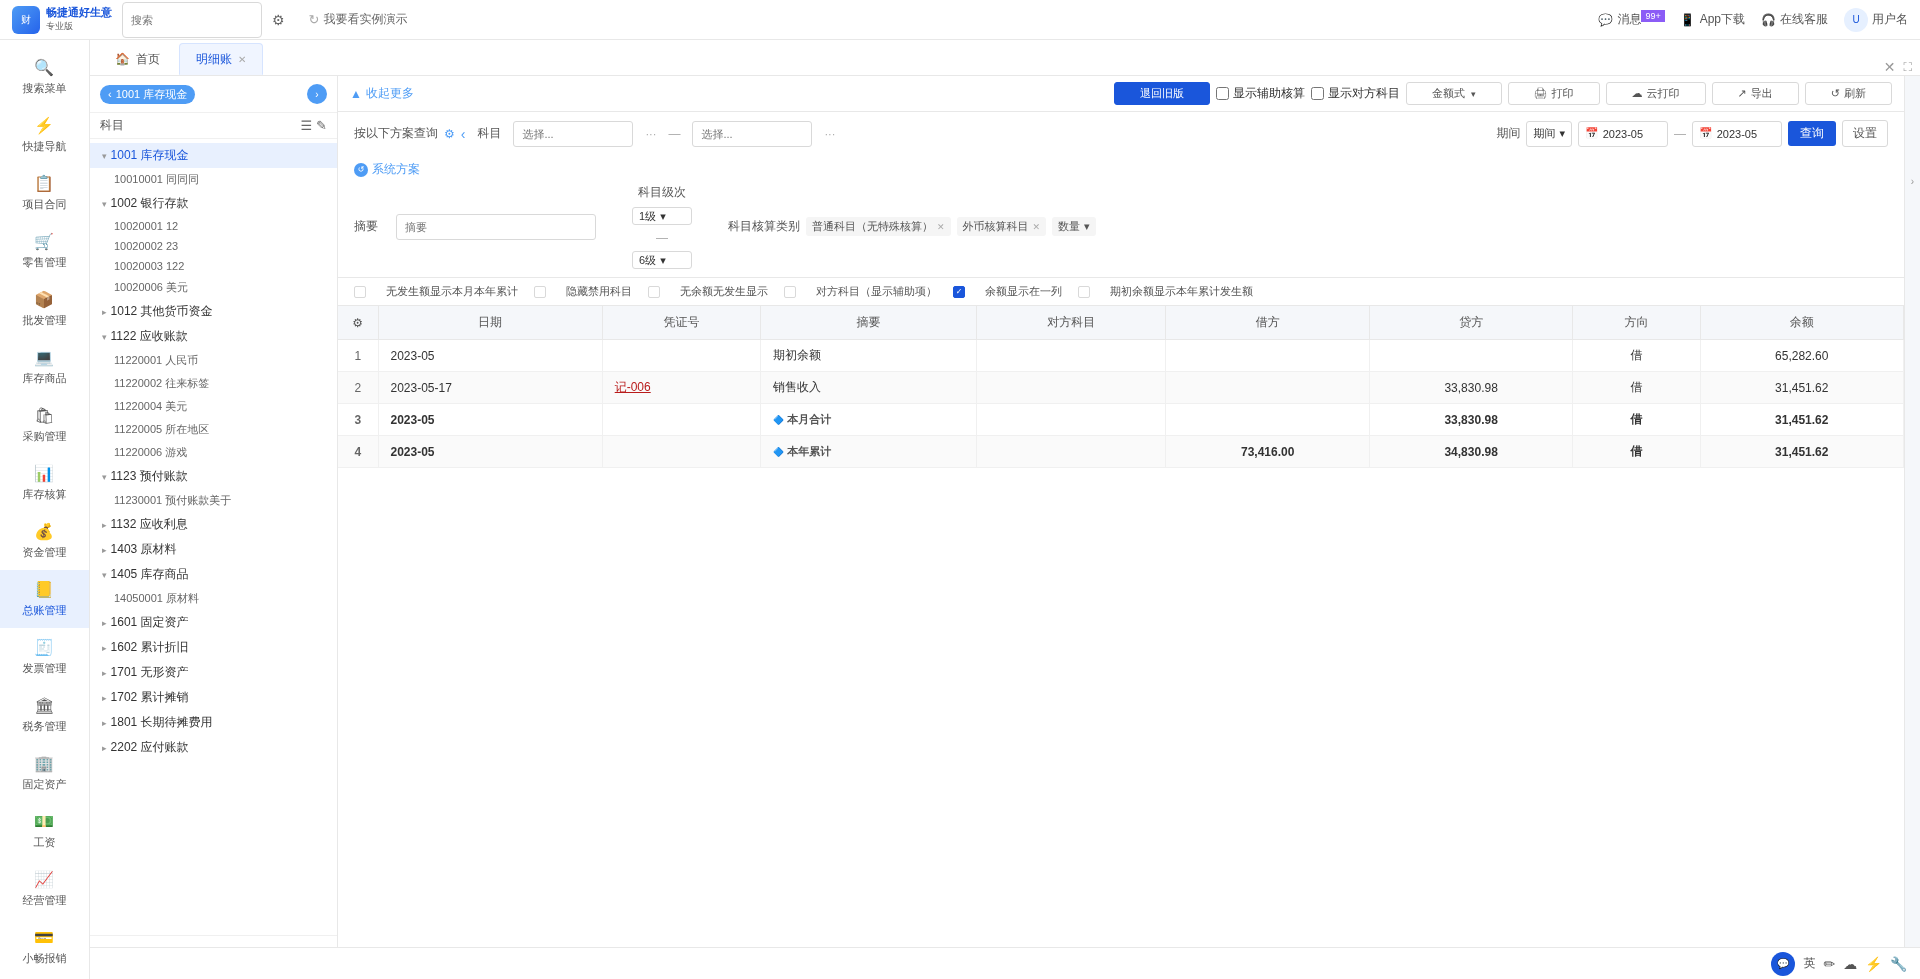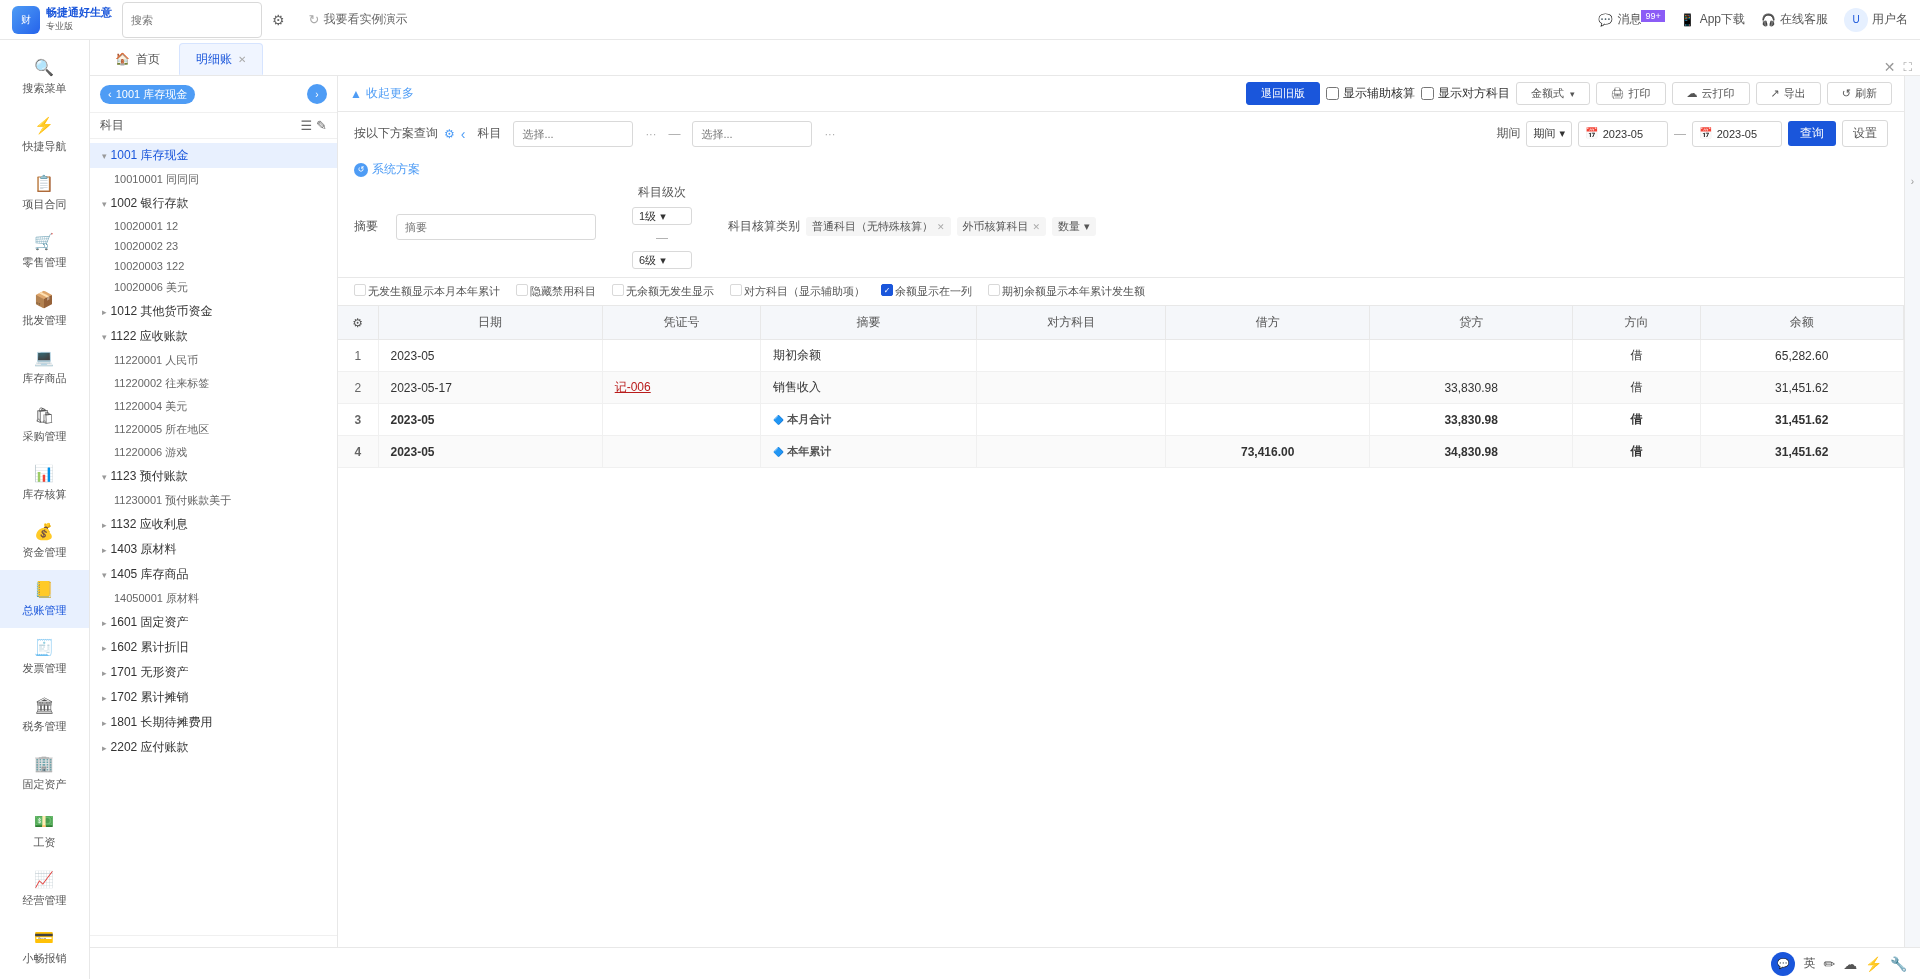--- a/index.html
+++ b/index.html
@@ -55,36 +55,36 @@
     .tree-content { flex: 1; overflow-y: auto; padding: 4px 0; }
     .tree-node { padding: 4px 8px 4px 12px; cursor: pointer; font-size: 12px; display: flex; align-items: center; gap: 4px; }
     .tree-node.selected { background: #e8f0fe; color: #1a56db; }
     .tree-node.parent { font-weight: 500; }
     .tree-node.child { padding-left: 24px; color: #666; font-size: 11px; }
     .tree-node .expand-icon { font-size: 9px; color: #999; }
     .tree-scrollbar-area { height: 12px; border-top: 1px solid #f0f0f0; display: flex; align-items: center; padding: 0 4px; }
 
     
     .query-panel { flex: 1; display: flex; flex-direction: column; overflow: hidden; }
-    .query-btn { padding: 3px 14px; border: 1px solid #d9d9d9; border-radius: 3px; cursor: pointer; font-size: 11px; background: #fff; color: #555; display: flex; align-items: center; gap: 4px; }
+    .query-btn { padding: 3px 25px; border: 1px solid #d9d9d9; border-radius: 3px; cursor: pointer; font-size: 11px; background: #fff; color: #555; display: flex; align-items: center; gap: 4px; }
     .query-btn.primary { background: #1a56db; color: #fff; border-color: #1a56db; }
     .query-btn.has-dropdown::after { content: "▾"; margin-left: 2px; font-size: 9px; }
 
     .filter-area { background: #fff; padding: 8px 16px; border-bottom: 1px solid #e8e8e8; }
     .filter-input { height: 26px; border: 1px solid #d9d9d9; border-radius: 3px; padding: 0 8px; font-size: 11px; color: #999; min-width: 120px; }
     .filter-period-select { height: 26px; border: 1px solid #d9d9d9; border-radius: 3px; padding: 0 6px; font-size: 11px; display: flex; align-items: center; gap: 4px; cursor: pointer; }
     .filter-period-input { height: 26px; border: 1px solid #d9d9d9; border-radius: 3px; padding: 0 6px; font-size: 11px; width: 90px; display: flex; align-items: center; gap: 4px; cursor: pointer; }
     .filter-search-btn { background: #1a56db; color: #fff; border: none; border-radius: 3px; padding: 4px 12px; cursor: pointer; font-size: 12px; }
     .filter-setting-btn { background: #fff; color: #555; border: 1px solid #d9d9d9; border-radius: 3px; padding: 4px 10px; cursor: pointer; font-size: 12px; }
     .filter-select { height: 18px; border: 1px solid #d9d9d9; border-radius: 3px; padding: 0 6px; font-size: 11px; display: flex; align-items: center; gap: 4px; cursor: pointer; min-width: 60px; }
     .filter-tag { display: flex; align-items: center; gap: 4px; background: #f5f5f5; border-radius: 3px; padding: 2px 6px; font-size: 11px; color: #555; cursor: pointer; }
     .filter-tag-close { color: #aaa; font-size: 9px; cursor: pointer; }
 
     .checkbox-row { display: flex; align-items: center; gap: 16px; padding: 6px 16px; background: #fff; border-bottom: 1px solid #e8e8e8; }
-    .cb-item { display: flex; align-items: flex-start; gap: 2px; font-size: 11px; color: #555; cursor: pointer; }
+    .cb-item { display: flex; align-items: center; gap: 20px; font-size: 11px; color: #555; cursor: pointer; }
     .cb-box { width: 12px; height: 12px; border: 1px solid #d9d9d9; border-radius: 2px; background: #fff; }
     .cb-box.checked { background: #1a56db; border-color: #1a56db; display: flex; align-items: center; justify-content: center; color: #fff; font-size: 8px; }
 
     
     .table-area { flex: 1; overflow: auto; background: #fff; }
     table { width: 100%; border-collapse: collapse; font-size: 12px; }
     table th { background: #f5f7fa; padding: 8px 12px; text-align: center; border-bottom: 1px solid #e8e8e8; border-right: 1px solid #e8e8e8; color: #555; font-weight: 500; white-space: nowrap; }
     table th:first-child { width: 40px; }
     table td { padding: 7px 12px; border-bottom: 1px solid #f0f0f0; border-right: 1px solid #f0f0f0; color: #333; }
     table td:first-child { text-align: center; color: #666; }

